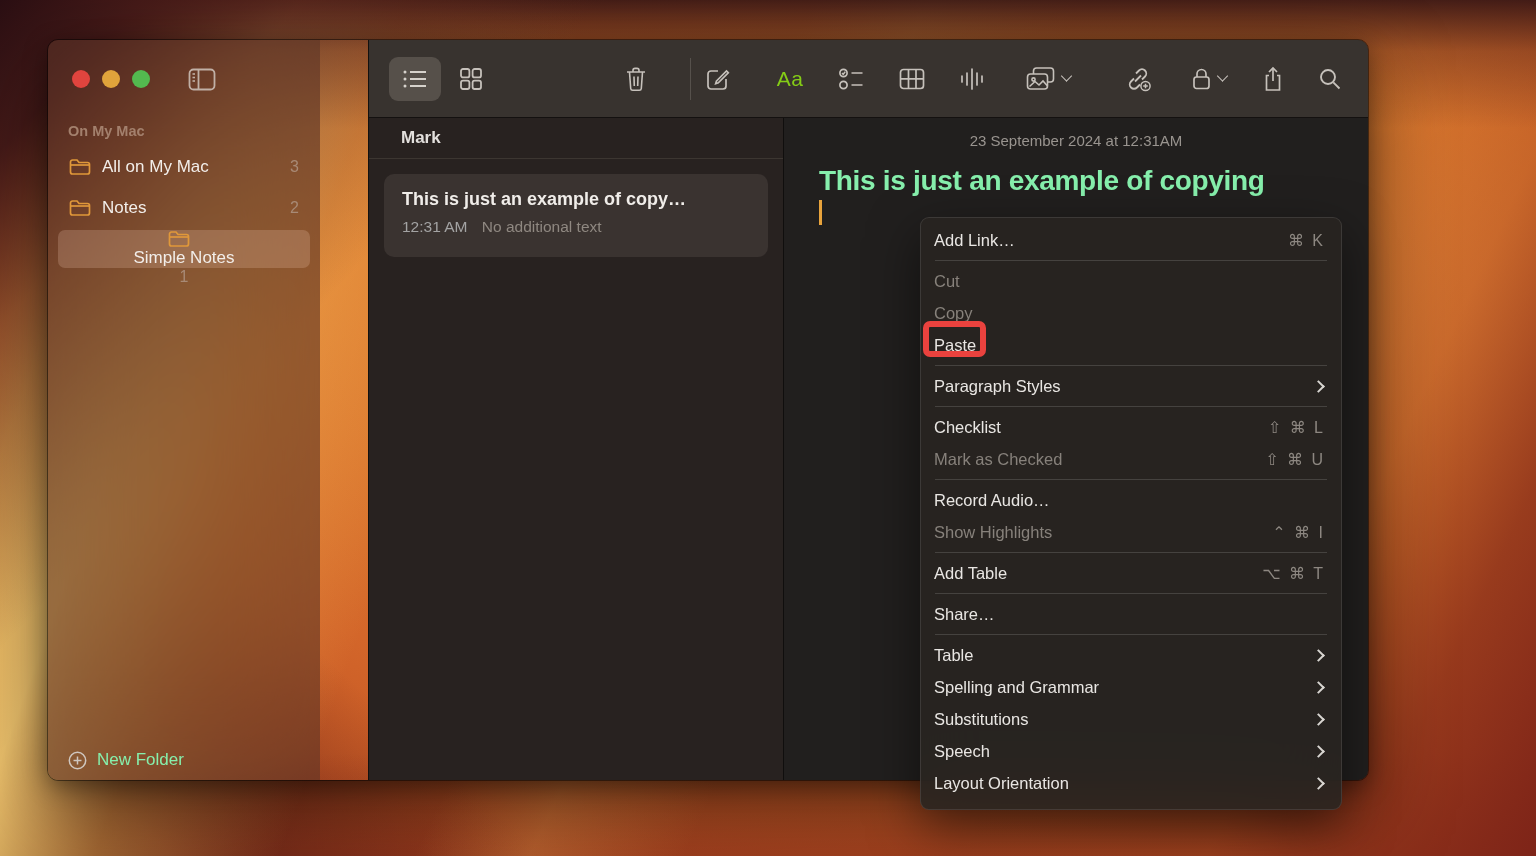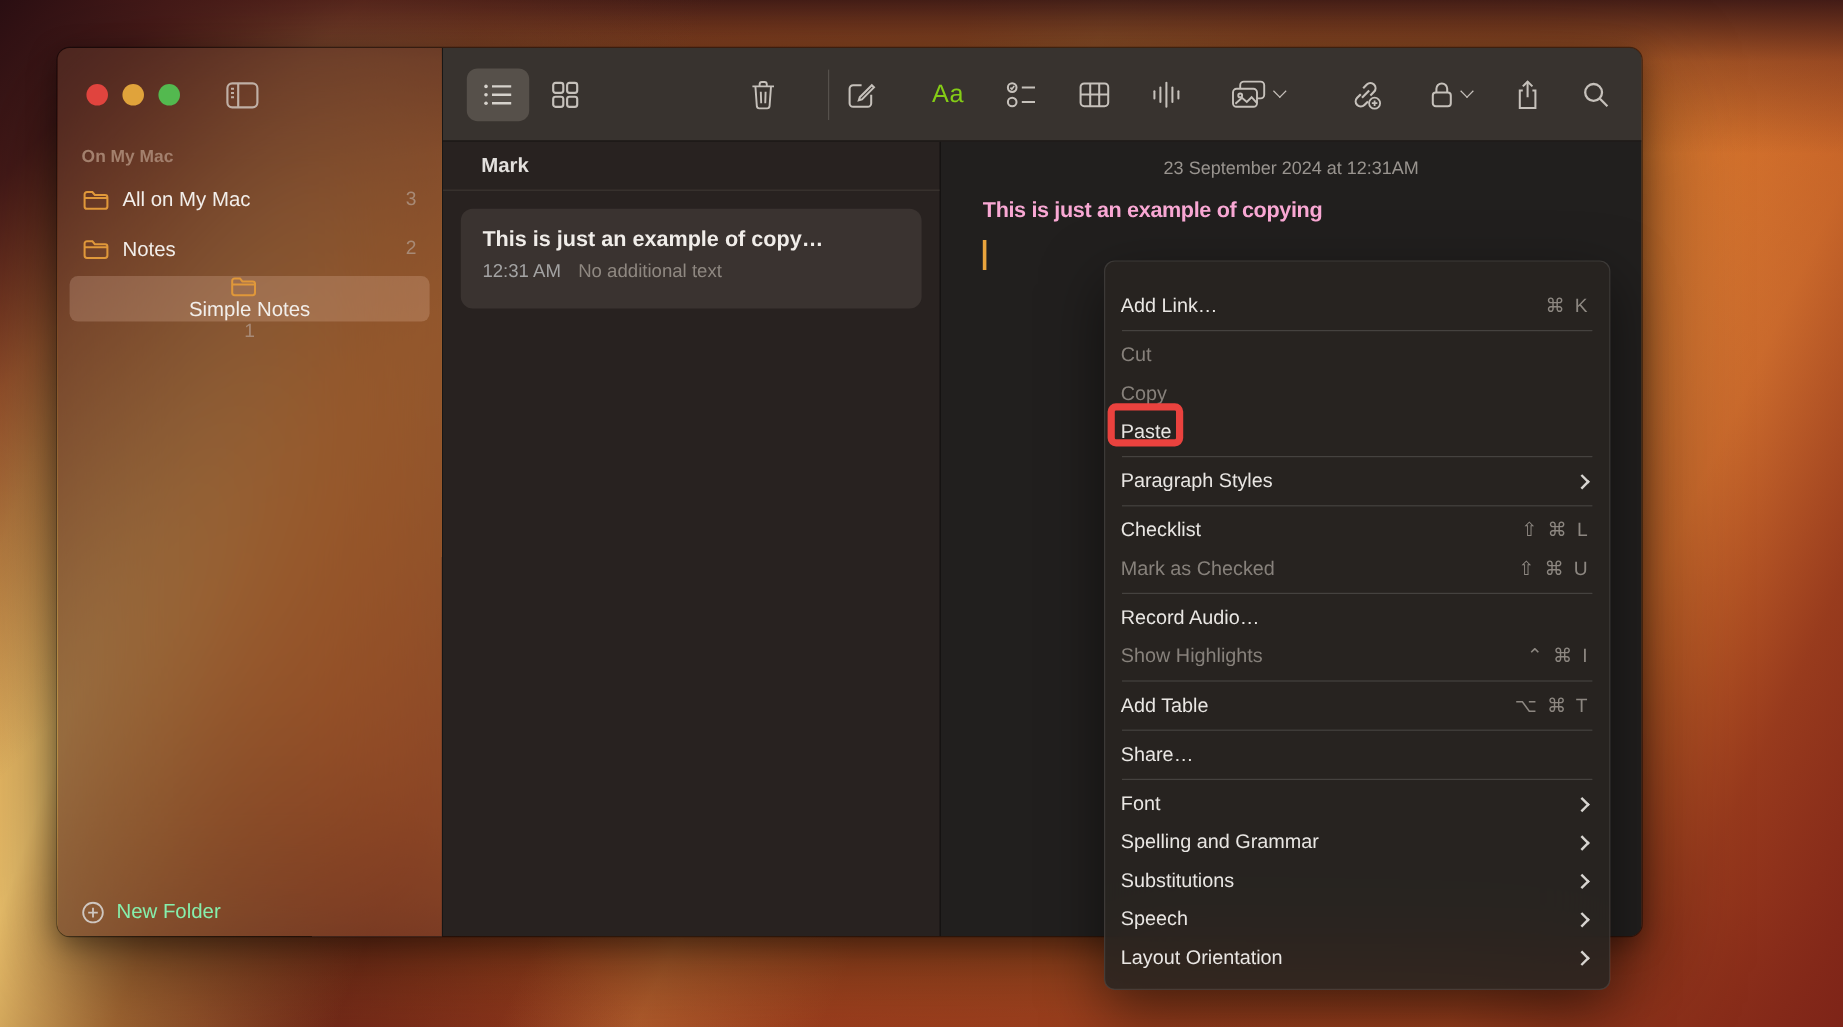--- a/index.html
+++ b/index.html
@@ -19,21 +19,21 @@
       linear-gradient(0deg, rgba(120,35,22,0.45) 0%, rgba(120,35,22,0) 12%),
       radial-gradient(140% 110% at 72% 38%, #eb9440 0%, #e07f30 28%, #d3662a 48%, #bc4f22 66%, #9c3a1e 82%, #6f2418 100%);
   }
 
   
   .window { position:absolute; left:48px; top:40px; width:1320px; height:740px;
             border-radius:10px; box-shadow:0 30px 80px rgba(0,0,0,0.55), 0 6px 24px rgba(0,0,0,0.4);
             outline:1px solid rgba(0,0,0,0.45); }
 
   
-  .sidebar { position:absolute; left:0; top:0; bottom:0; width:320px;
+  .sidebar { position:absolute; left:0; top:0; bottom:0; width:272px;
              border-radius:10px 0 0 10px; background:rgba(86,50,40,0.58);
              backdrop-filter:blur(46px) saturate(115%); -webkit-backdrop-filter:blur(46px) saturate(115%); }
   .traffic { position:absolute; top:30px; left:24px; display:flex; gap:12px; }
   .traffic span { width:18px; height:18px; border-radius:50%; display:block; }
   .sidebar-toggle { position:absolute; left:140px; top:28px; width:28px; height:23px; color:#c0b0a6; }
   .sb-header { position:absolute; left:20px; top:83px; font-size:14.5px; font-weight:bold; color:#a3806d; }
   .folders { position:absolute; left:10px; right:10px; top:108px; }
   .folder-row { height:38px; margin-bottom:3px; border-radius:7px; display:flex; align-items:center;
                 padding:0 11px; color:#f2eeea; font-size:17px; }
   .folder-row.selected { background:rgba(240,205,185,0.22);flex-direction:column; }
@@ -66,29 +66,29 @@
                border-bottom:1px solid #3c3631; color:#e3e0dd; font-size:17px; font-weight:bold; }
   .note-card { margin:15px; height:83px; background:#3a3330; border-radius:10px; padding:15px 18px 0 18px; }
   .nc-title { color:#f0ede9; font-size:18px; font-weight:bold; white-space:nowrap; overflow:hidden; }
   .nc-sub { margin-top:8px; font-size:15.5px; white-space:nowrap; }
   .nc-time { color:#a3a3a3; }
   .nc-preview { color:#8f8881; margin-left:10px; }
 
   
   .editor { flex:1; background:#211f1e; position:relative; }
   .ed-date { text-align:center; margin-top:14px; color:#99948f; font-size:15px; }
-  .ed-title { margin:16px 0 0 35px; color:#f9a8d4; font-size:18px; font-weight:bold; letter-spacing:-0.3px; }
+  .ed-title { margin:16px 0 0 35px; color:#86efac; font-size:28px; font-weight:bold; letter-spacing:-0.3px; }
   .ed-cursor { position:absolute; left:35px; top:82px; width:3px; height:25px; background:#e8a33c; }
 
   
   .context-menu { position:absolute; left:920px; top:217px; width:422px; z-index:10;
                   background:rgba(40,36,33,0.88); backdrop-filter:blur(30px) saturate(110%);
                   -webkit-backdrop-filter:blur(30px) saturate(110%);
                   border:1px solid rgba(255,255,255,0.1); border-radius:9px;
-                  box-shadow:0 18px 50px rgba(0,0,0,0.5); padding:21px 0 10px 0; }
+                  box-shadow:0 18px 50px rgba(0,0,0,0.5); padding:6px 0 10px 0; }
   .menu-item { position:relative; height:32px; display:flex; align-items:center; padding:0 16px 0 13px;
                color:#e9e6e3; font-size:16.5px; }
   .menu-item.disabled { color:#87817b; }
   .menu-label { flex:1; }
   .menu-shortcut { color:#8d8781; font-size:16px; letter-spacing:2px; }
   .menu-chevron { width:9px; height:9px; border-right:2.4px solid #d8d5d1; border-top:2.4px solid #d8d5d1;
                   transform:rotate(45deg); margin-right:2px; }
   .menu-sep { height:1px; background:rgba(255,255,255,0.14); margin:4px 14px; }
   .red-box { position:absolute; left:2px; top:-8px; width:63px; height:36px;
              border:6px solid #ea423e; border-radius:7px; pointer-events:none; }
@@ -323,21 +323,21 @@
     <div class="menu-item">
       <span class="menu-label">Add Table</span>
       <span class="menu-shortcut">⌥ ⌘ T</span>
     </div>
     <div class="menu-sep"></div>
     <div class="menu-item">
       <span class="menu-label">Share…</span>
     </div>
     <div class="menu-sep"></div>
     <div class="menu-item">
-      <span class="menu-label">Font</span>
+      <span class="menu-label">Table</span>
       <span class="menu-chevron"></span>
     </div>
     <div class="menu-item">
       <span class="menu-label">Spelling and Grammar</span>
       <span class="menu-chevron"></span>
     </div>
     <div class="menu-item">
       <span class="menu-label">Substitutions</span>
       <span class="menu-chevron"></span>
     </div>

